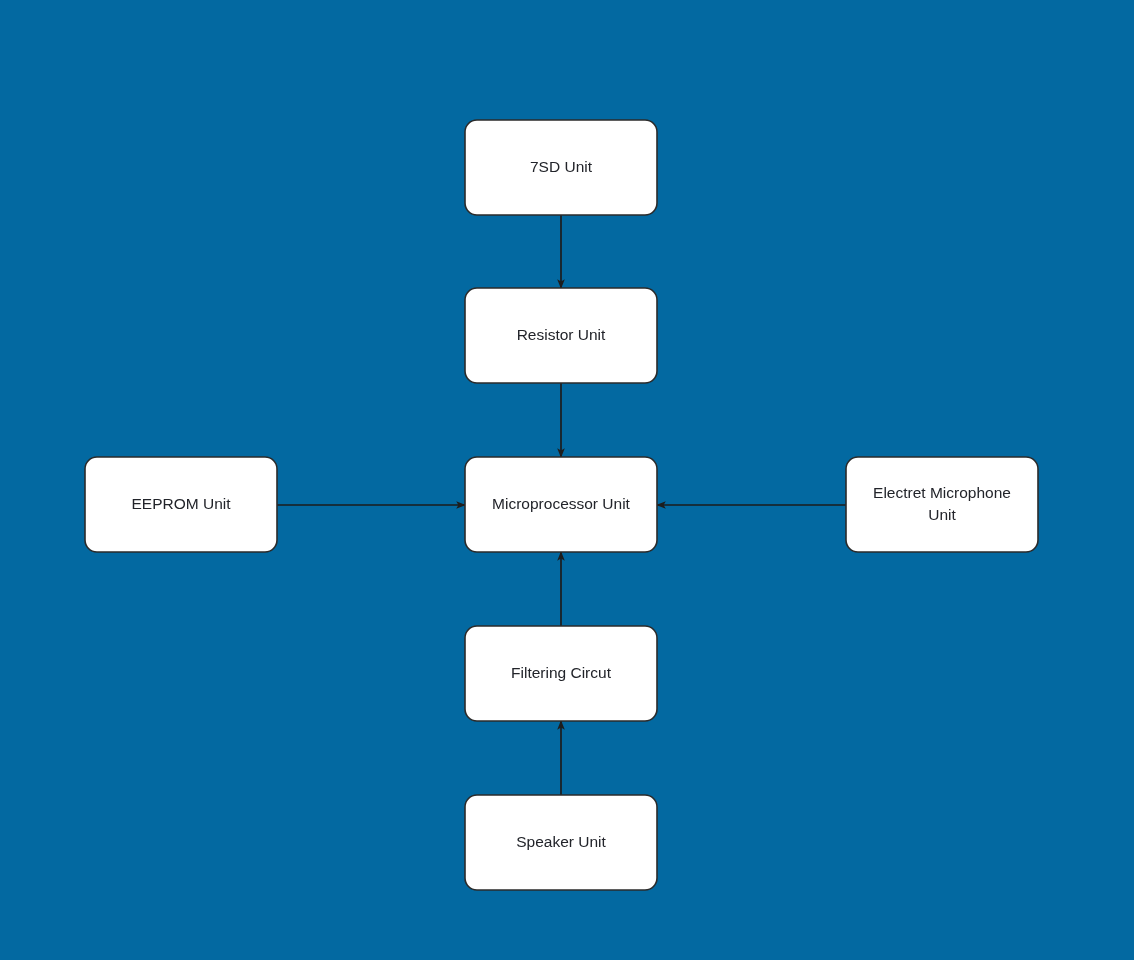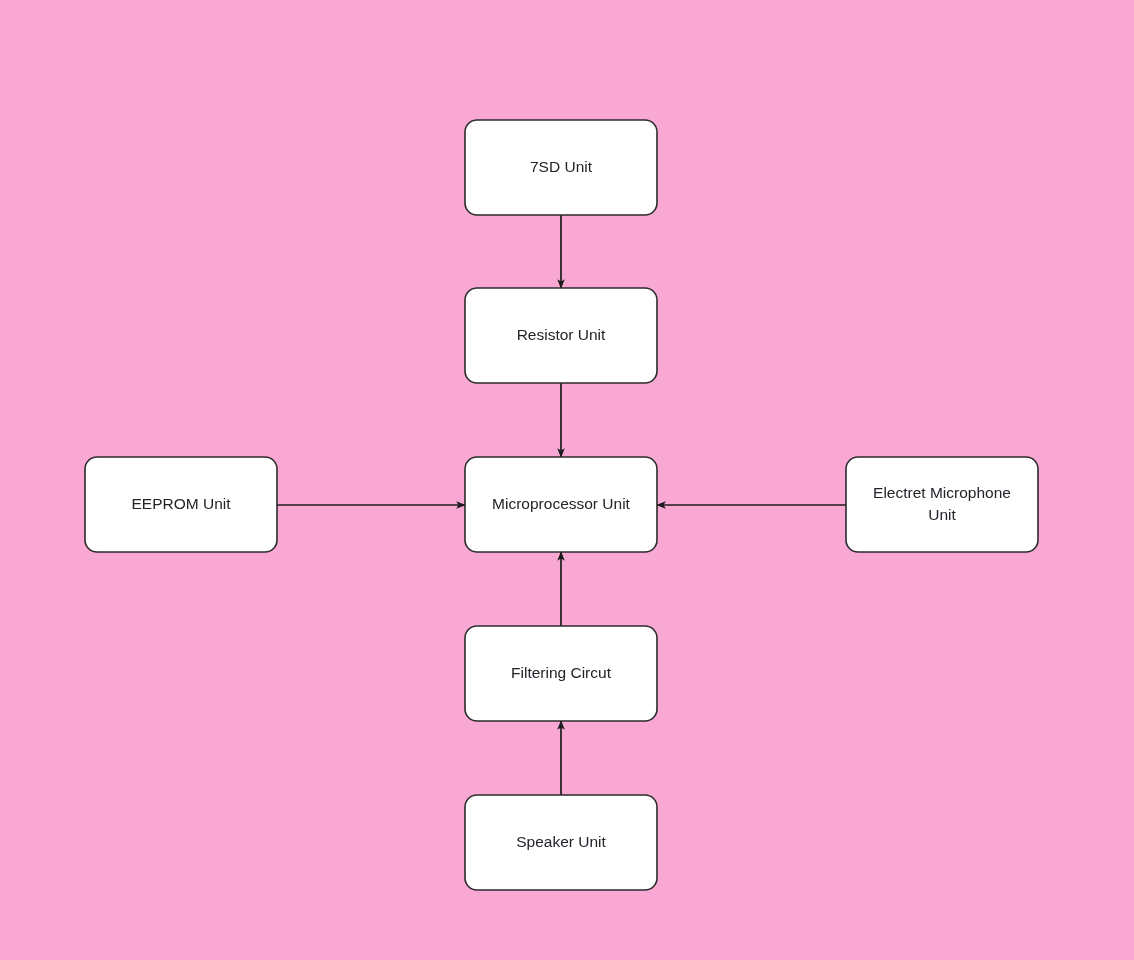--- a/index.html
+++ b/index.html
@@ -11,21 +11,21 @@
   body {
     width: 1134px;
     height: 960px;
     overflow: hidden;
     font-family: "Liberation Sans", sans-serif;
   }
   #diagram-canvas {
     position: relative;
     width: 1134px;
     height: 960px;
-    background: #f9a8d4;
+    background: #0369a1;
   }
   #diagram-svg {
     position: absolute;
     top: 0;
     left: 0;
     width: 1134px;
     height: 960px;
     display: block;
   }
   .node-box {

